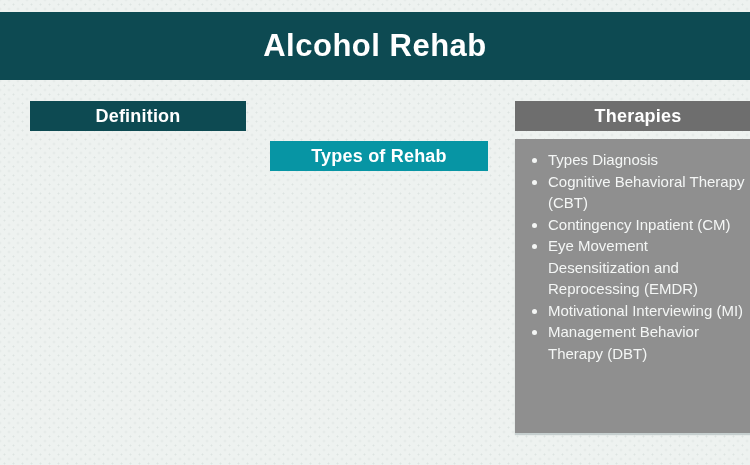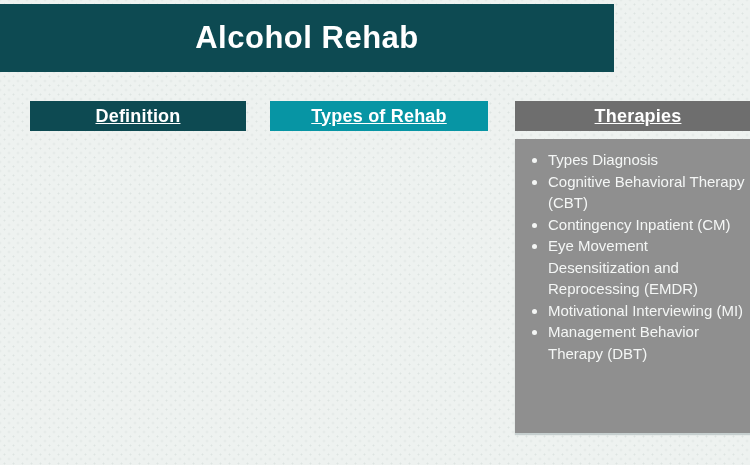--- a/index.html
+++ b/index.html
@@ -19,50 +19,49 @@
     background-image:
       radial-gradient(circle, #dde4e1 0.9px, transparent 1.1px),
       radial-gradient(circle, #dde4e1 0.9px, transparent 1.1px);
     background-size: 9px 9px;
     background-position: 0 0, 4.5px 4.5px;
   }
 
   
   .banner {
     position: absolute;
-    top: 4px; left: 0;
-    width: 614px; height: 68px;
+    top: 12px; left: 0;
+    width: 750px; height: 68px;
     background: #0d4a52;
     display: flex;
     align-items: center;
     justify-content: center;
   }
   .banner h1 {
     color: #ffffff;
     font-size: 31px;
     font-weight: 700;
     letter-spacing: 0.5px;
   }
 
   
   .col { position: absolute; top: 101px; }
   .col-definition { left: 30px;  width: 216px; }
-  .col-types      { left: 270px; width: 218px; }
+  .col-types      { left: 270px; width: 218px; margin-top: 40px; }
   .col-therapies  { left: 515px; width: 246px; }
 
   .col-header {
     height: 30px;
     display: flex;
     align-items: center;
     justify-content: center;
     color: #ffffff;
     font-size: 18px;
     font-weight: 700;
     letter-spacing: 0.2px;
-    text-decoration: underline;
   }
 
   .col-body {
     margin-top: 8px;
     height: 294px;
     padding: 10px 8px 0 0;
     box-shadow: 0 2px 1px rgba(96, 118, 122, 0.28);
     overflow: hidden;
   }
 

